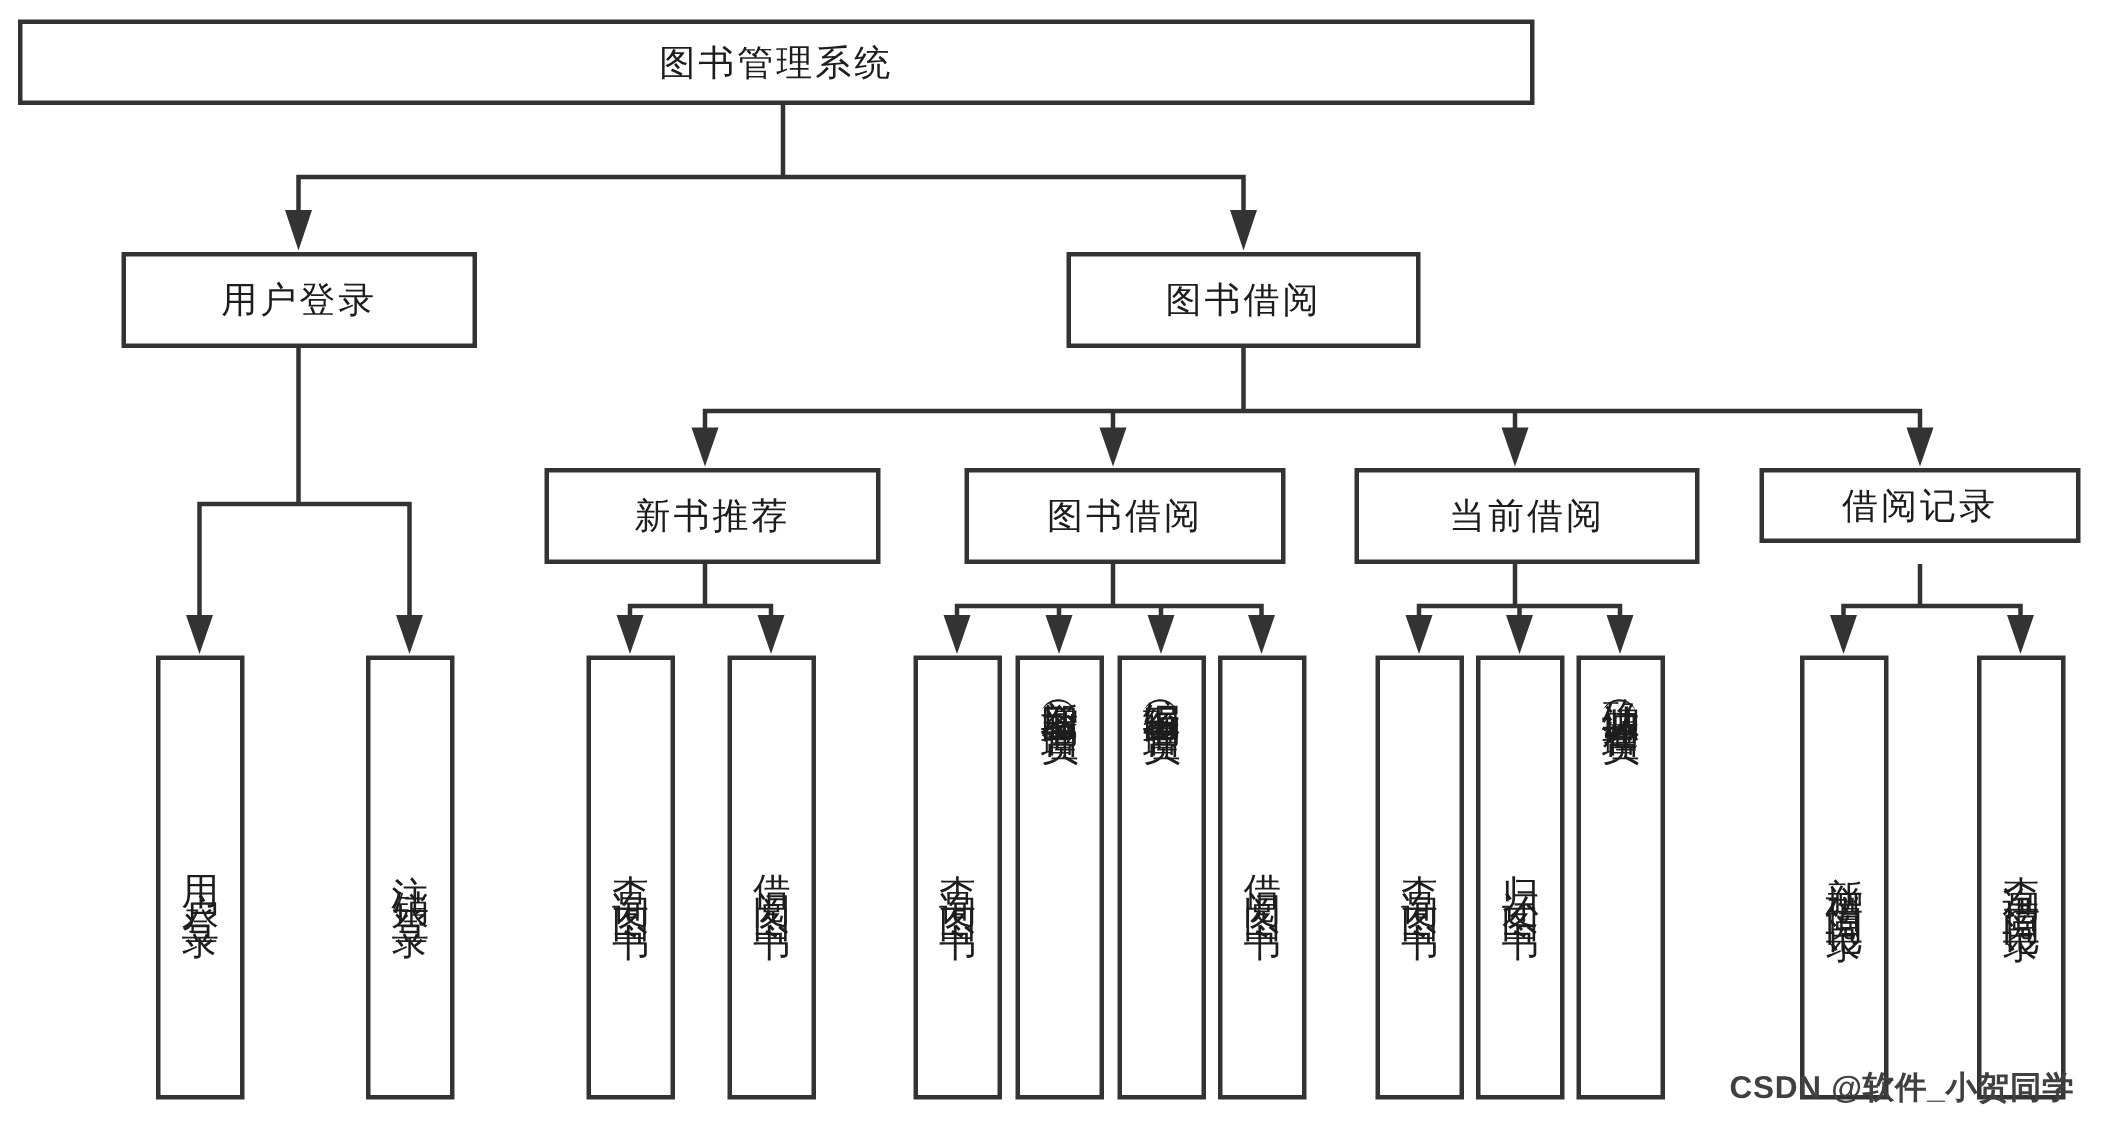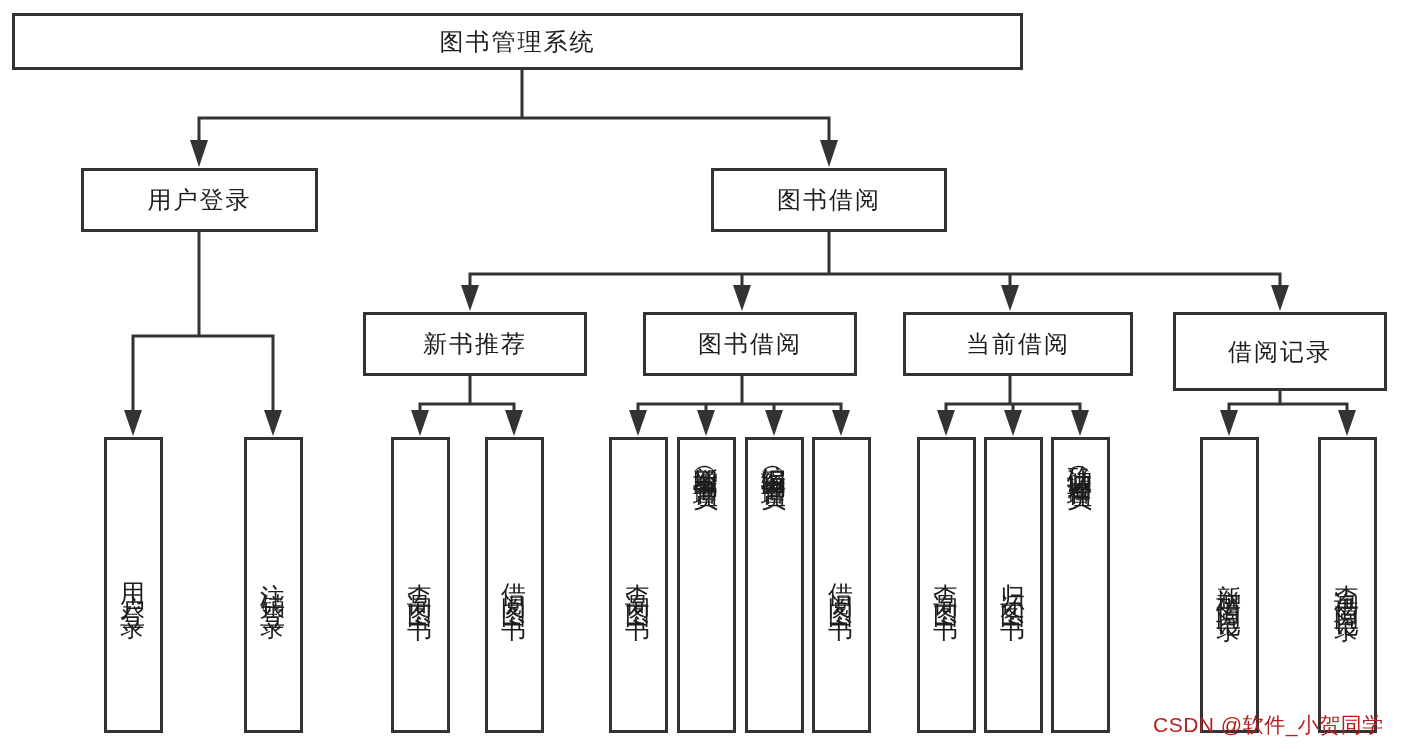--- a/index.html
+++ b/index.html
@@ -44,23 +44,24 @@
   .v-box.top { align-items: flex-start; padding-top: 6px; }
   .sp-wide .vl  { letter-spacing: 11px; }
   .sp-mid .vl   { letter-spacing: 7px; }
   .sp-tight .vl { letter-spacing: 3px; }
   .watermark {
     position: absolute;
     left: 1153px;
     top: 711px;
     font-size: 21px;
     letter-spacing: 0.5px;
-    color: #b91c1c;
+    color: #404040;
     white-space: nowrap;
     z-index: 3;
+    font-weight: bold;
   }
 </style>
 </head>
 <body>
 
 <div class="canvas">
 
   <svg class="connector-layer" viewBox="0 0 1405 747">
     <g>
       <path class="ln" d="M522 70 V118 M199 142 V118 H829 V142"></path>
@@ -117,21 +118,21 @@
 
   <div class="box" style="left:363px;top:312px;width:224px;height:64px">
     <span class="hl">新书推荐</span>
   </div>
   <div class="box" style="left:643px;top:312px;width:214px;height:64px">
     <span class="hl">图书借阅</span>
   </div>
   <div class="box" style="left:903px;top:312px;width:230px;height:64px">
     <span class="hl">当前借阅</span>
   </div>
-  <div class="box" style="left:1173px;top:312px;width:214px;height:79px">
+  <div class="box" style="left:1173px;top:312px;width:214px;height:50px">
     <span class="hl">借阅记录</span>
   </div>
 
   <div class="box v-box sp-wide" style="left:104px;top:437px;width:59px;height:296px">
     <span class="vl">用户登录</span>
   </div>
   <div class="box v-box sp-wide" style="left:244px;top:437px;width:59px;height:296px">
     <span class="vl">注销登录</span>
   </div>
 

